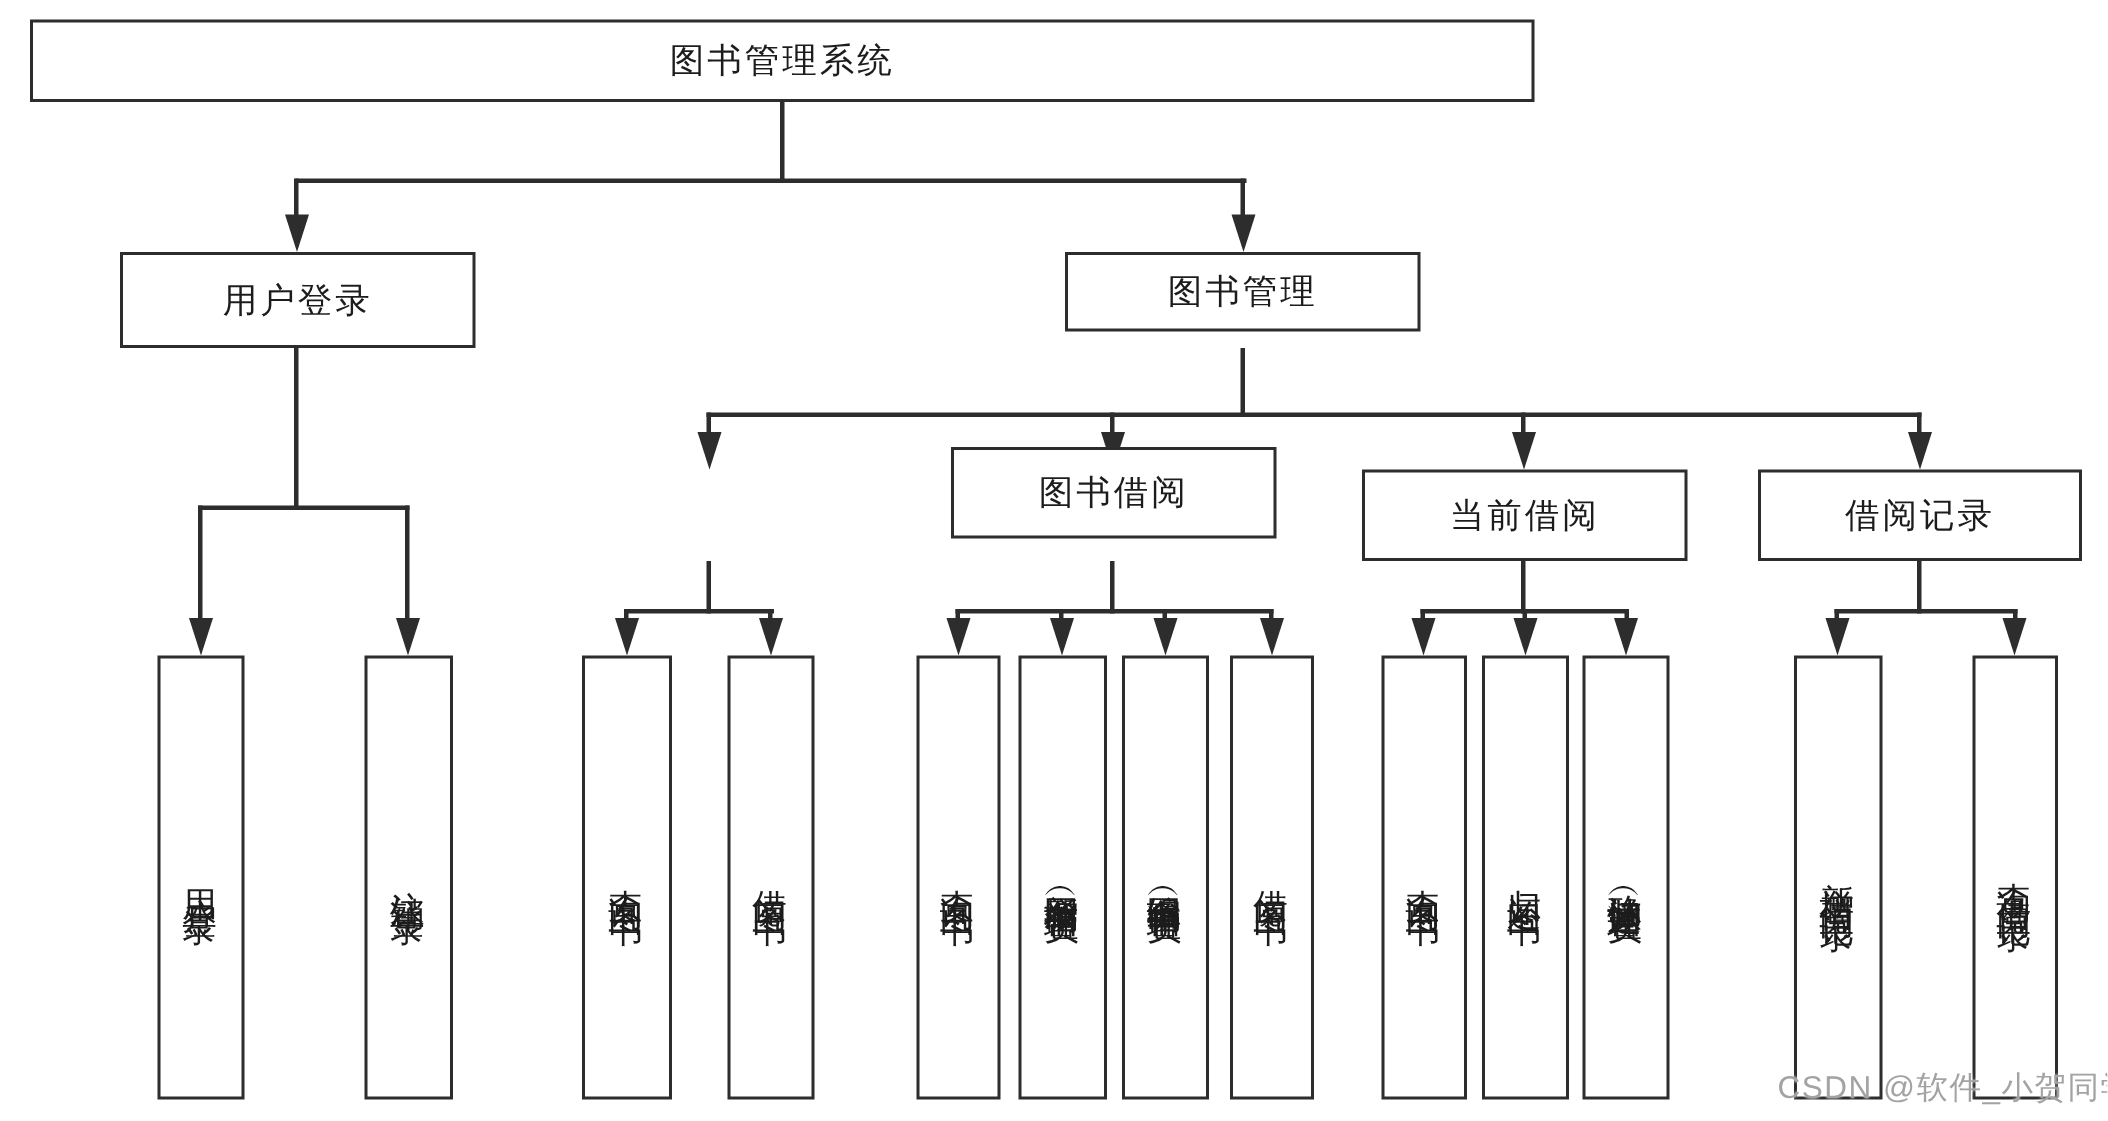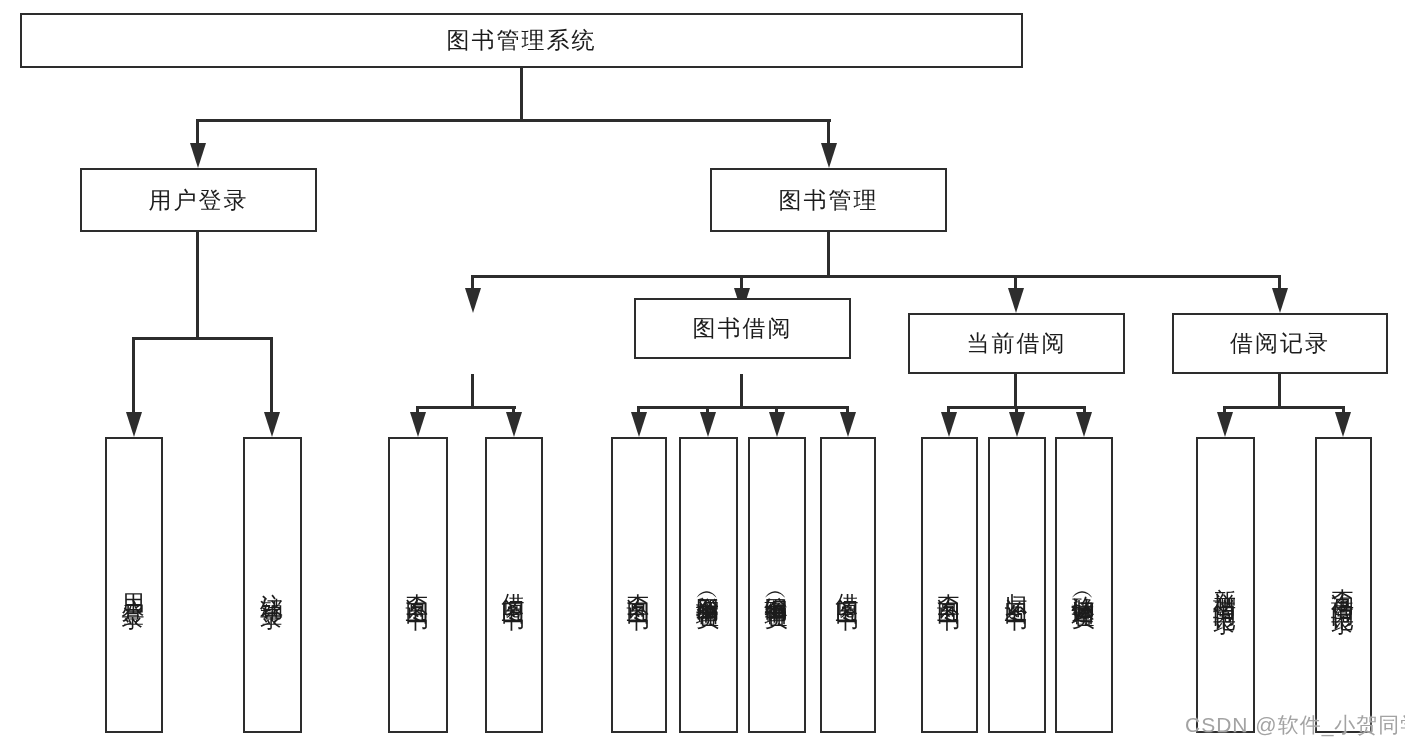--- a/index.html
+++ b/index.html
@@ -69,21 +69,21 @@
   <div class="vline" style="left:520px;top:68px;height:53px"></div>
   <div class="hline" style="left:197px;top:119px;width:634px"></div>
   <div class="vline" style="left:196px;top:119px;height:28px"></div>
   <div class="arrow" style="left:190px;top:143px"></div>
   <div class="vline" style="left:827px;top:119px;height:28px"></div>
   <div class="arrow" style="left:821px;top:143px"></div>
 
   <div class="box" style="left:80px;top:168px;width:237px;height:64px">
     <span class="hlabel">用户登录</span>
   </div>
-  <div class="box" style="left:710px;top:168px;width:237px;height:64px">
+  <div class="box" style="left:710px;top:168px;width:237px;height:53px">
     <span class="hlabel">图书管理</span>
   </div>
 
   <div class="vline" style="left:196px;top:232px;height:108px"></div>
   <div class="hline" style="left:132px;top:337px;width:141px"></div>
   <div class="vline" style="left:132px;top:337px;height:78px"></div>
   <div class="arrow" style="left:126px;top:412px"></div>
   <div class="vline" style="left:270px;top:337px;height:78px"></div>
   <div class="arrow" style="left:264px;top:412px"></div>
 

